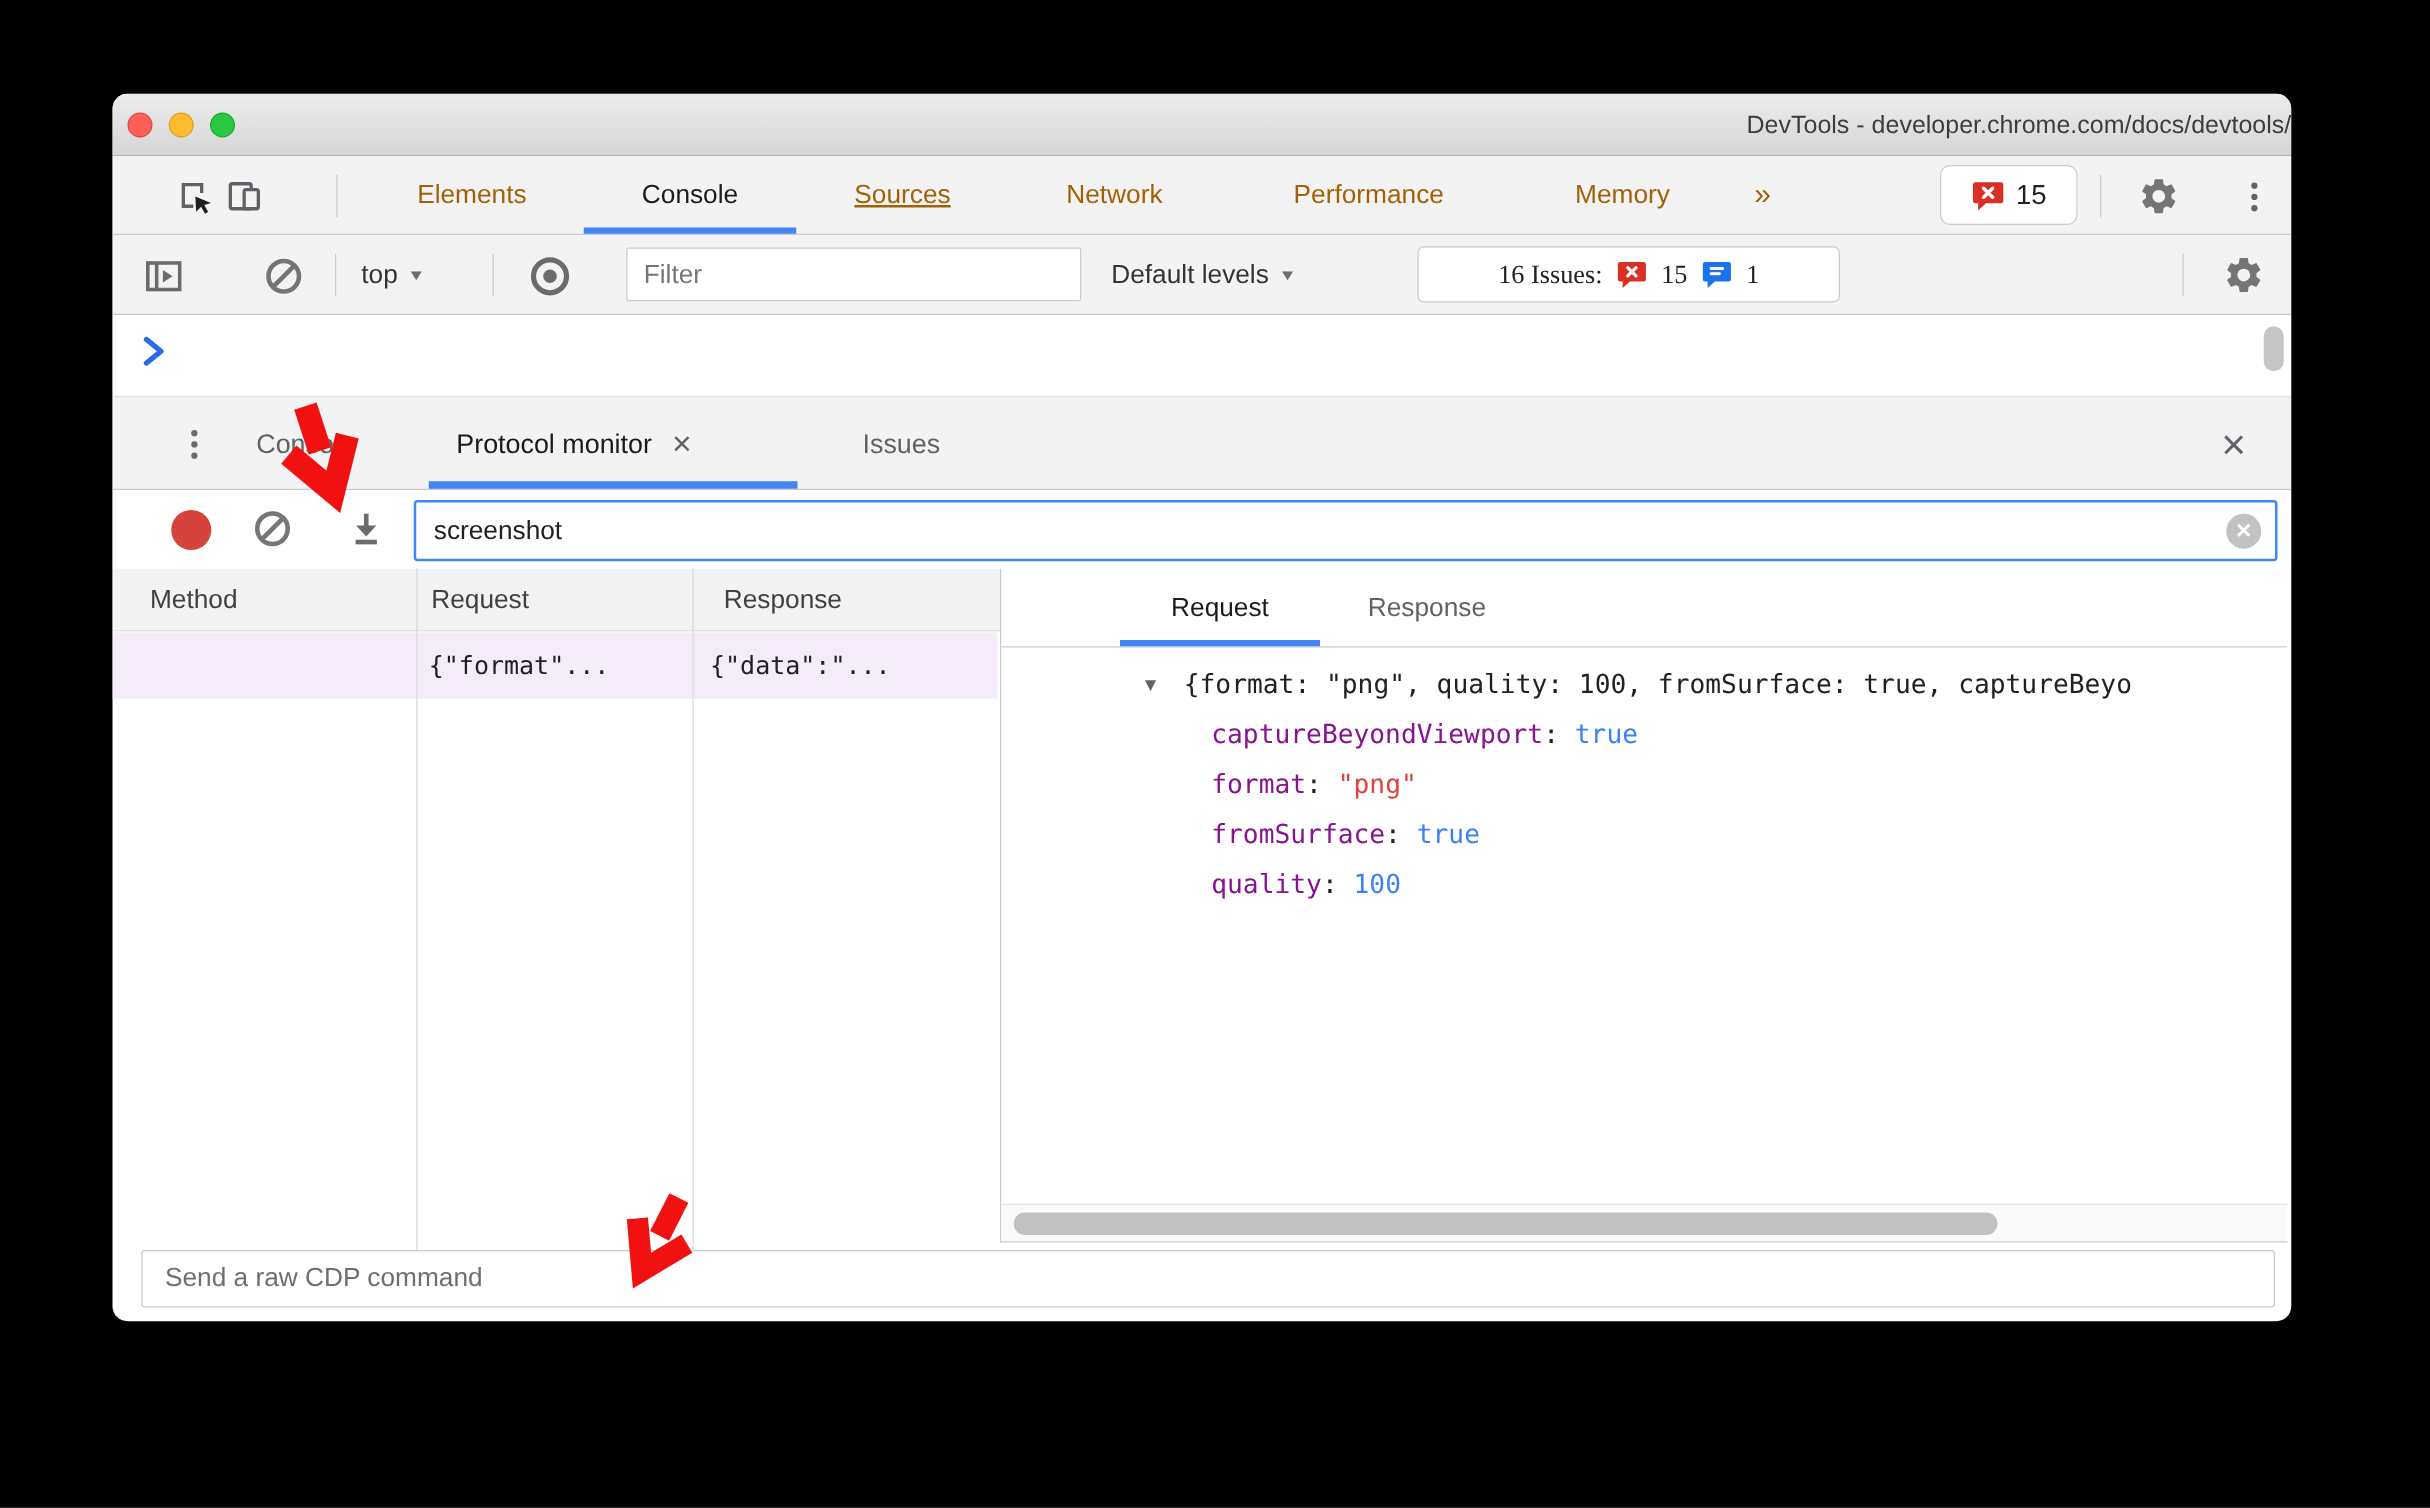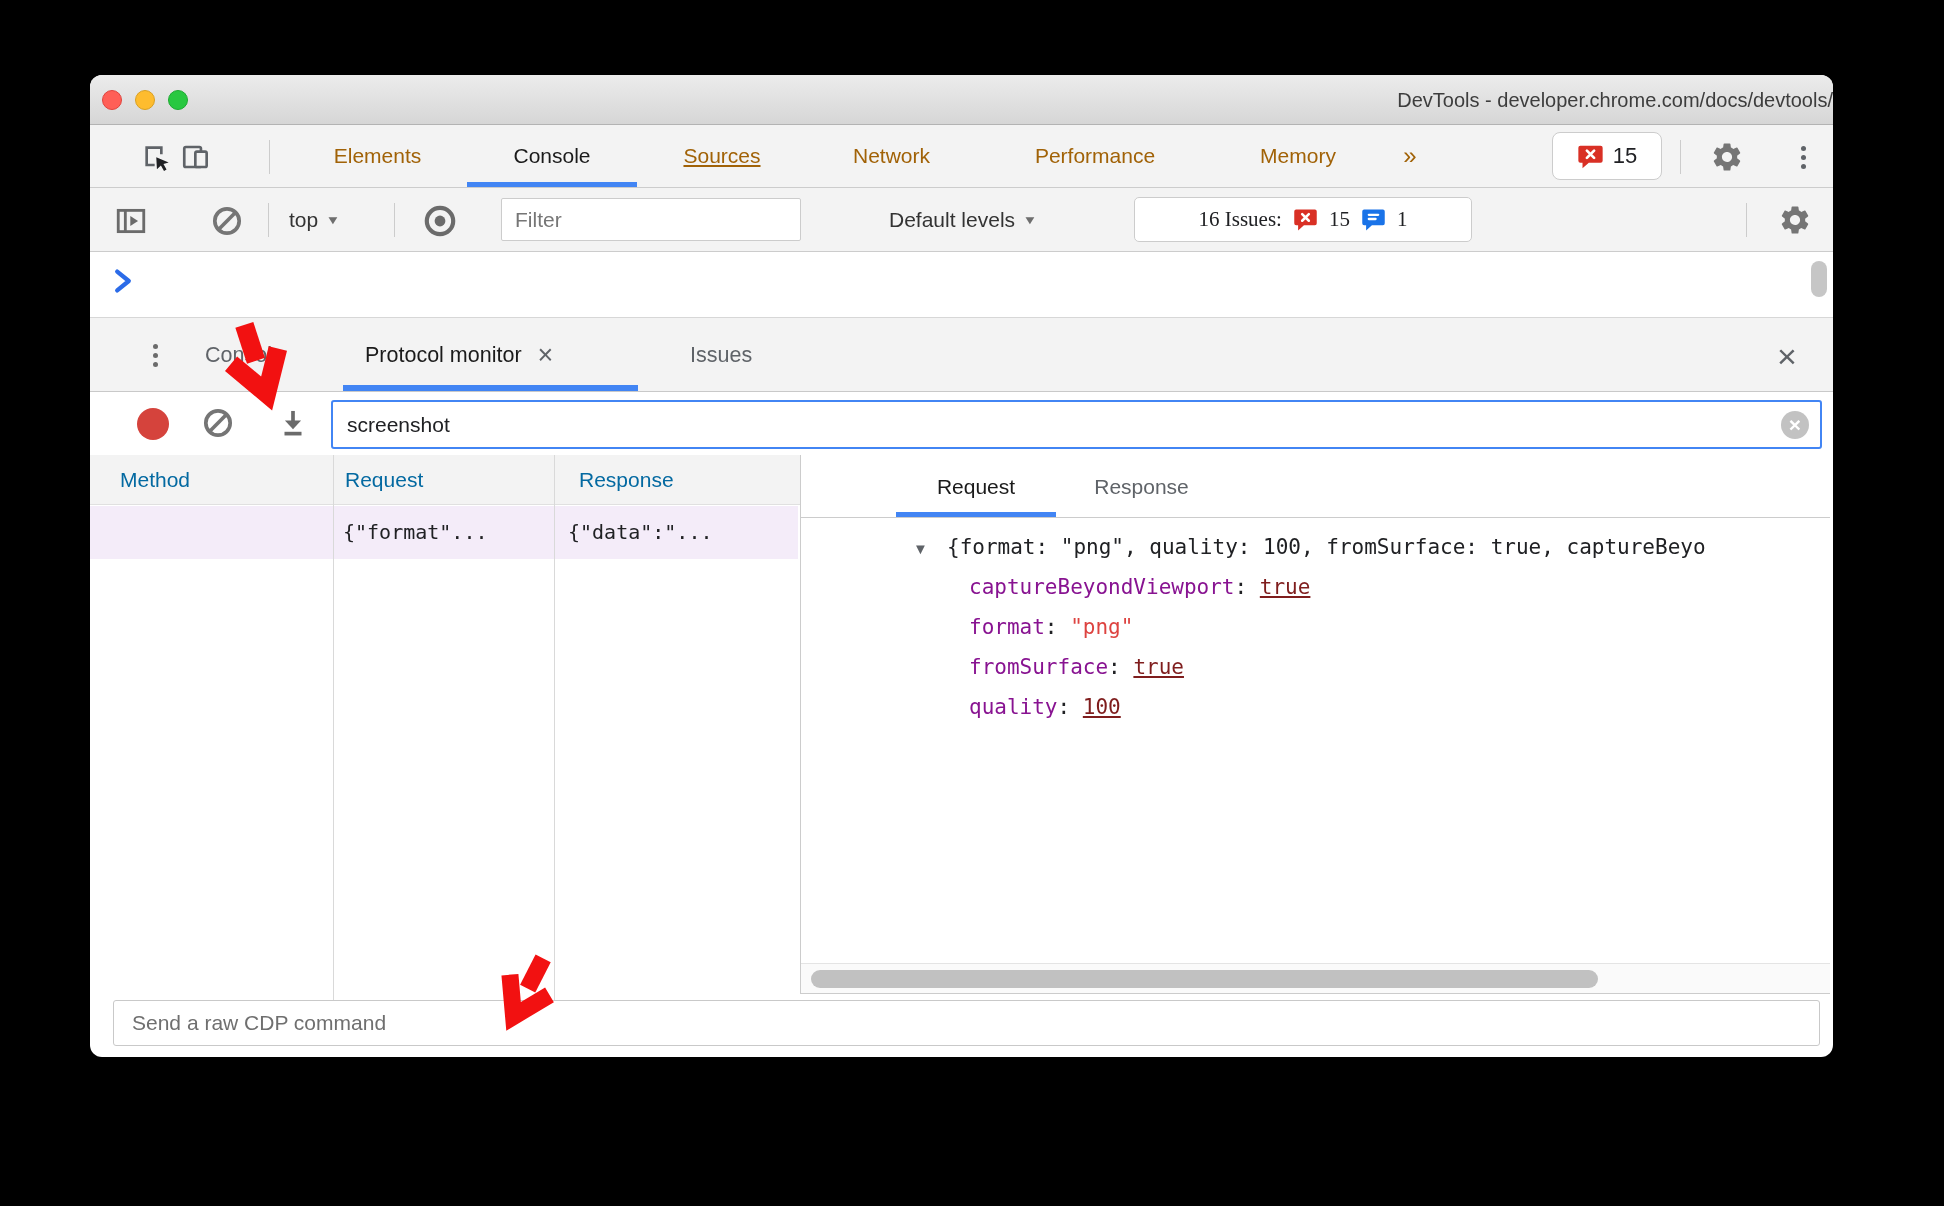--- a/index.html
+++ b/index.html
@@ -33,35 +33,35 @@
   .dtab.active{color:#1b1b1b;}
   .dtab-underline{position:absolute;left:253px;width:295px;height:6px;bottom:0;background:#4285f4;}
   .xglyph{font-size:27px;color:#5f6368;line-height:1;}
   
   .prototb{position:absolute;left:0;top:317px;right:0;height:63px;background:#fff;}
   .search-input{position:absolute;left:241px;top:8px;width:1491px;height:49px;border:2px solid #4285f4;border-radius:3px;font-size:21px;padding:0 50px 0 14px;color:#202124;outline:none;font-family:"Liberation Sans",sans-serif;}
   .clear-btn{position:absolute;left:1691px;top:19px;width:28px;height:28px;border-radius:50%;background:#c2c2c2;color:#fff;font-size:21px;line-height:27px;text-align:center;font-weight:bold;}
   .record-dot{position:absolute;left:47px;top:16px;width:32px;height:32px;border-radius:50%;background:#d5433c;}
   
   .tbl-header{position:absolute;left:0;top:380px;width:710px;height:50px;background:#f3f3f3;border-bottom:1px solid #e0e0e0;}
-  .tbl-h-cell{position:absolute;top:0;height:50px;line-height:50px;font-size:21px;color:#0369a1;text-align:right;}
+  .tbl-h-cell{position:absolute;top:0;height:50px;line-height:50px;font-size:21px;color:#404040;text-align:right;}
   .tbl-row{position:absolute;left:0;top:431px;width:708px;height:53px;background:#f4ecf9;}
   .tbl-cell{position:absolute;top:0;height:53px;line-height:53px;font-size:21px;color:#202124;white-space:nowrap;overflow:hidden;}
   .mono{font-family:"DejaVu Sans Mono",monospace;font-size:20px;}
   .col-div{position:absolute;top:380px;height:545px;width:1px;background:#d9d9d9;}
   
   .panel{position:absolute;left:710px;top:380px;right:3px;height:539px;background:#fff;border-left:1px solid #ccc;border-bottom:1px solid #ccc;overflow:hidden;}
   .ptabbar{position:absolute;left:0;top:0;right:0;height:63px;border-bottom:1px solid #ccc;}
   .ptab{position:absolute;top:0;height:63px;display:flex;align-items:center;justify-content:center;font-size:21px;color:#5f6368;}
   .ptab.active{color:#1b1b1b;}
   .ptab-underline{position:absolute;left:95px;width:160px;height:5px;bottom:0;background:#4285f4;}
   .jsonline{position:absolute;height:40px;line-height:40px;white-space:nowrap;font-family:"DejaVu Sans Mono",monospace;font-size:21px;color:#202124;}
   .jkey{color:#881391;}
   .jstr{color:#dd4340;}
-  .jlit{color:#7f1d1d;text-decoration:underline;}
+  .jlit{color:#3b82f6;}
   .expander{position:absolute;font-size:15px;color:#5f6368;}
   .hscroll-track{position:absolute;left:0;right:0;bottom:0;height:30px;background:#fafafa;border-top:1px solid #e4e4e4;}
   .hscroll-thumb{position:absolute;left:10px;top:6px;width:787px;height:18px;border-radius:9px;background:#c1c1c1;}
   
   .cmd-input{position:absolute;left:23px;top:925px;width:1707px;height:46px;border:1px solid #c9c9c9;border-radius:3px;background:#fff;font-size:21px;padding:0 18px;color:#202124;outline:none;font-family:"Liberation Sans",sans-serif;}
   .cmd-input::placeholder{color:#6f6f6f;}
   .arrow-anno{position:absolute;z-index:50;}
   svg{display:block;}
 </style>
 </head>
@@ -154,21 +154,21 @@
         <span>top</span>
         <span class="caret">▼</span>
       </div>
       <div class="vdiv" style="left:304px;top:15px;height:34px;"></div>
       <div class="icon-btn" style="left:331px;top:14px;width:38px;height:38px;">
         <svg width="36" height="36" viewBox="0 0 24 24">
           <circle cx="12" cy="12" r="8.8" fill="none" stroke="#6b6b6b" stroke-width="2.8"></circle>
           <circle cx="12" cy="12" r="3.6" fill="#6b6b6b"></circle>
         </svg>
       </div>
-      <input class="filter-input" style="left: 411px; top: 10px; width: 300px; height: 43px;" placeholder="Filter">
+      <input class="filter-input" style="left: 411px; top: 10px; width: 364px; height: 43px;" placeholder="Filter">
       <div class="dd-label" style="left:799px;top:0;height:63px;">
         <span>Default levels</span>
         <span class="caret">▼</span>
       </div>
       <div class="badge-box" style="left:1044px;top:9px;width:338px;height:45px;border-radius:5px;gap:11px;font-size:21px;font-family:Liberation Serif, serif;">
         <span>16 Issues:</span>
         <svg width="25" height="25" viewBox="0 0 24 24">
           <path d="M3 2.5 h18 a1.8 1.8 0 0 1 1.8 1.8 v11.4 a1.8 1.8 0 0 1 -1.8 1.8 h-10.5 l-5.6 5 v-5 h-1.9 a1.8 1.8 0 0 1 -1.8 -1.8 V4.3 A1.8 1.8 0 0 1 3 2.5 Z" fill="#d93025"></path>
           <path d="M8.8 6.8 L15.2 13.2 M15.2 6.8 L8.8 13.2" stroke="#fff" stroke-width="2.4" stroke-linecap="round"></path>
         </svg>

